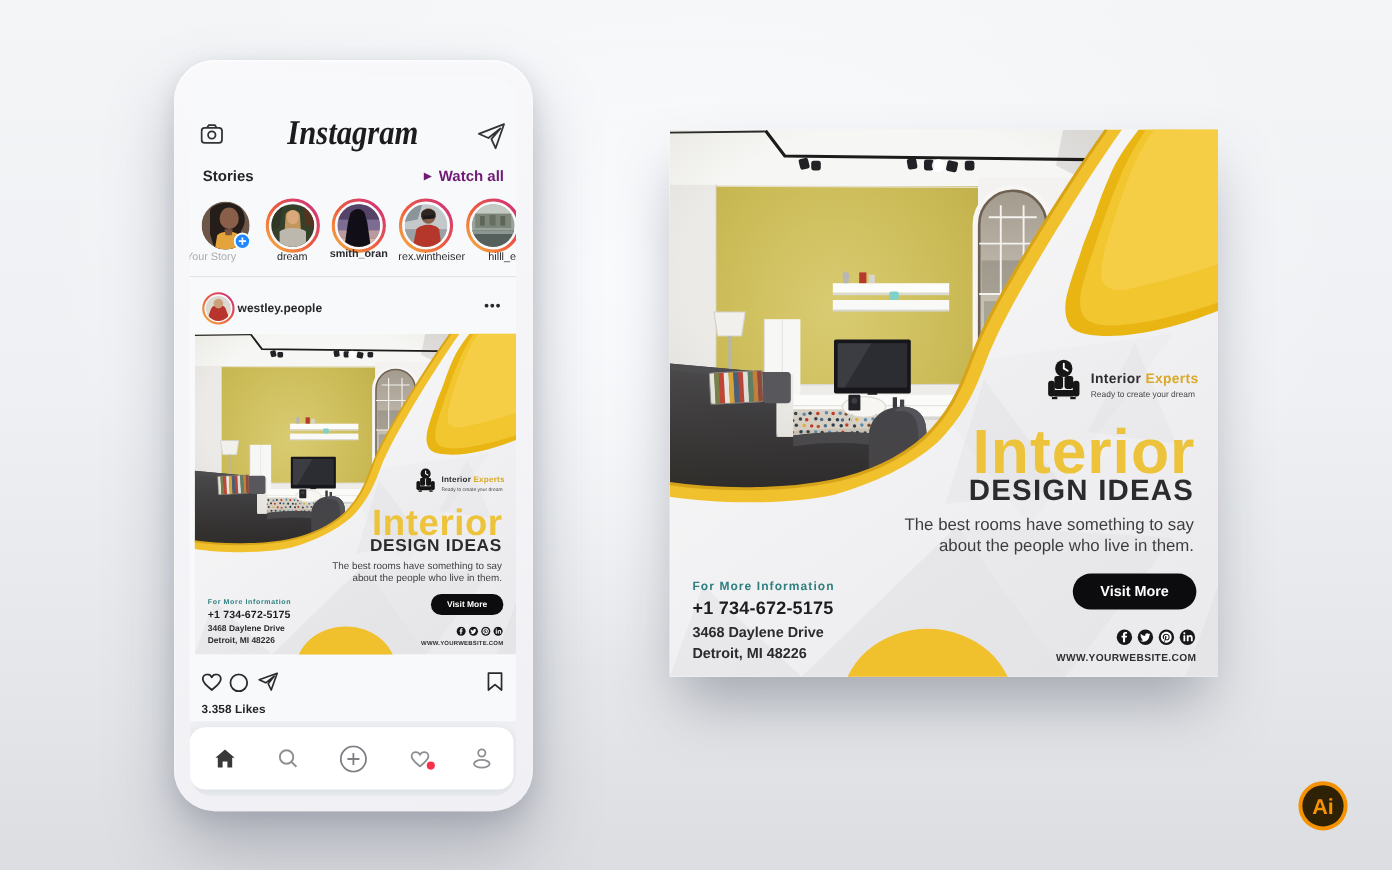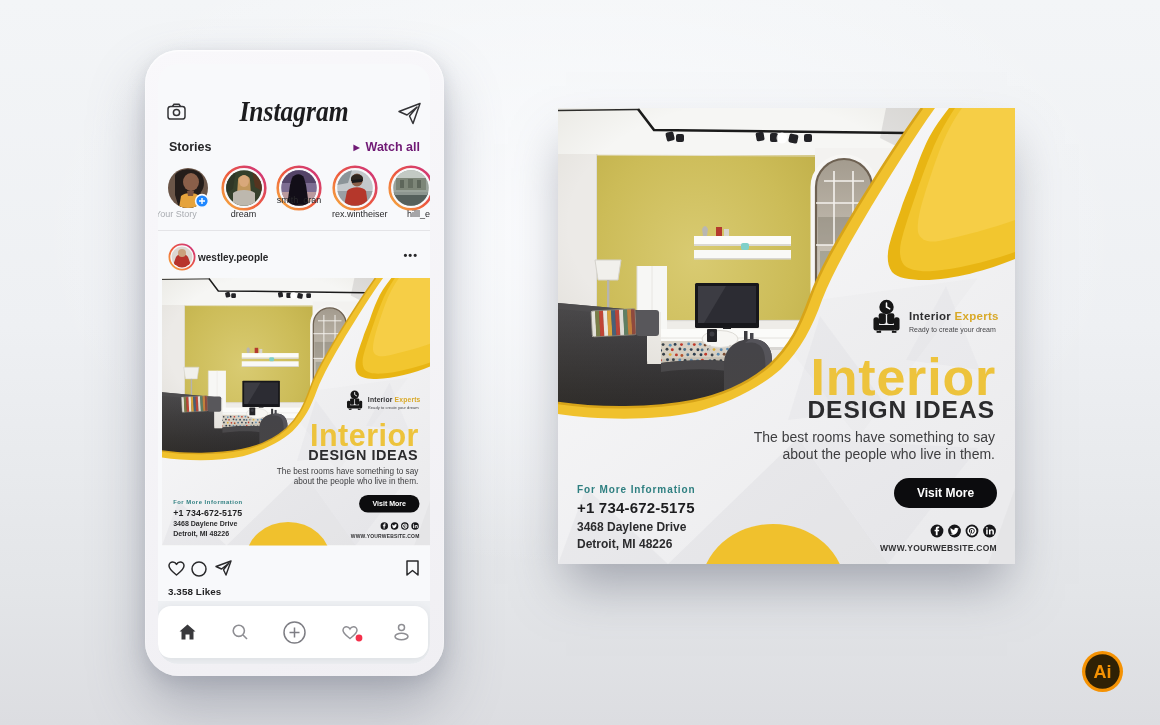--- a/index.html
+++ b/index.html
@@ -86,21 +86,21 @@
         </clipPath>
       </defs>
       <g clip-path="url(#cy3)">
         <rect x="5" y="5" width="36" height="36" fill="#7d6d92"></rect>
         <rect x="5" y="5" width="36" height="13" fill="#544468"></rect>
         <rect x="5" y="27" width="36" height="7" fill="#bb9a9e"></rect>
         <rect x="5" y="34" width="36" height="7" fill="#d9b8a4"></rect>
         <path d="M16,13 C19,8 26,8 28,13 L30,20 L33,41 L11,41 L14,20 Z" fill="#120e18"></path>
       </g>
     </svg>
-    <div style="position:absolute;left:108px;top:131px;width:66px;text-align:center;font-size:9px;color:#2a2a2c;font-weight:400">smith_oran</div>
+    <div style="position:absolute;left:108px;top:142px;width:66px;text-align:center;font-size:9px;color:#2a2a2c;font-weight:700">smith_oran</div>
 <svg style="position:absolute;left:173.5px;top:101px" width="46" height="46" viewBox="0 0 46 46">
       <circle cx="23" cy="23" r="21.3" fill="none" stroke="url(#ringG)" stroke-width="2.6"></circle>
       <defs>
         <clipPath id="cy4">
           <circle cx="23" cy="23" r="17.8"></circle>
         </clipPath>
       </defs>
       <g clip-path="url(#cy4)">
         <rect x="5" y="5" width="36" height="36" fill="#c3c8cb"></rect>
         <path d="M5,5 L20,5 L16,18 L5,20 Z" fill="#8b9498"></path>

